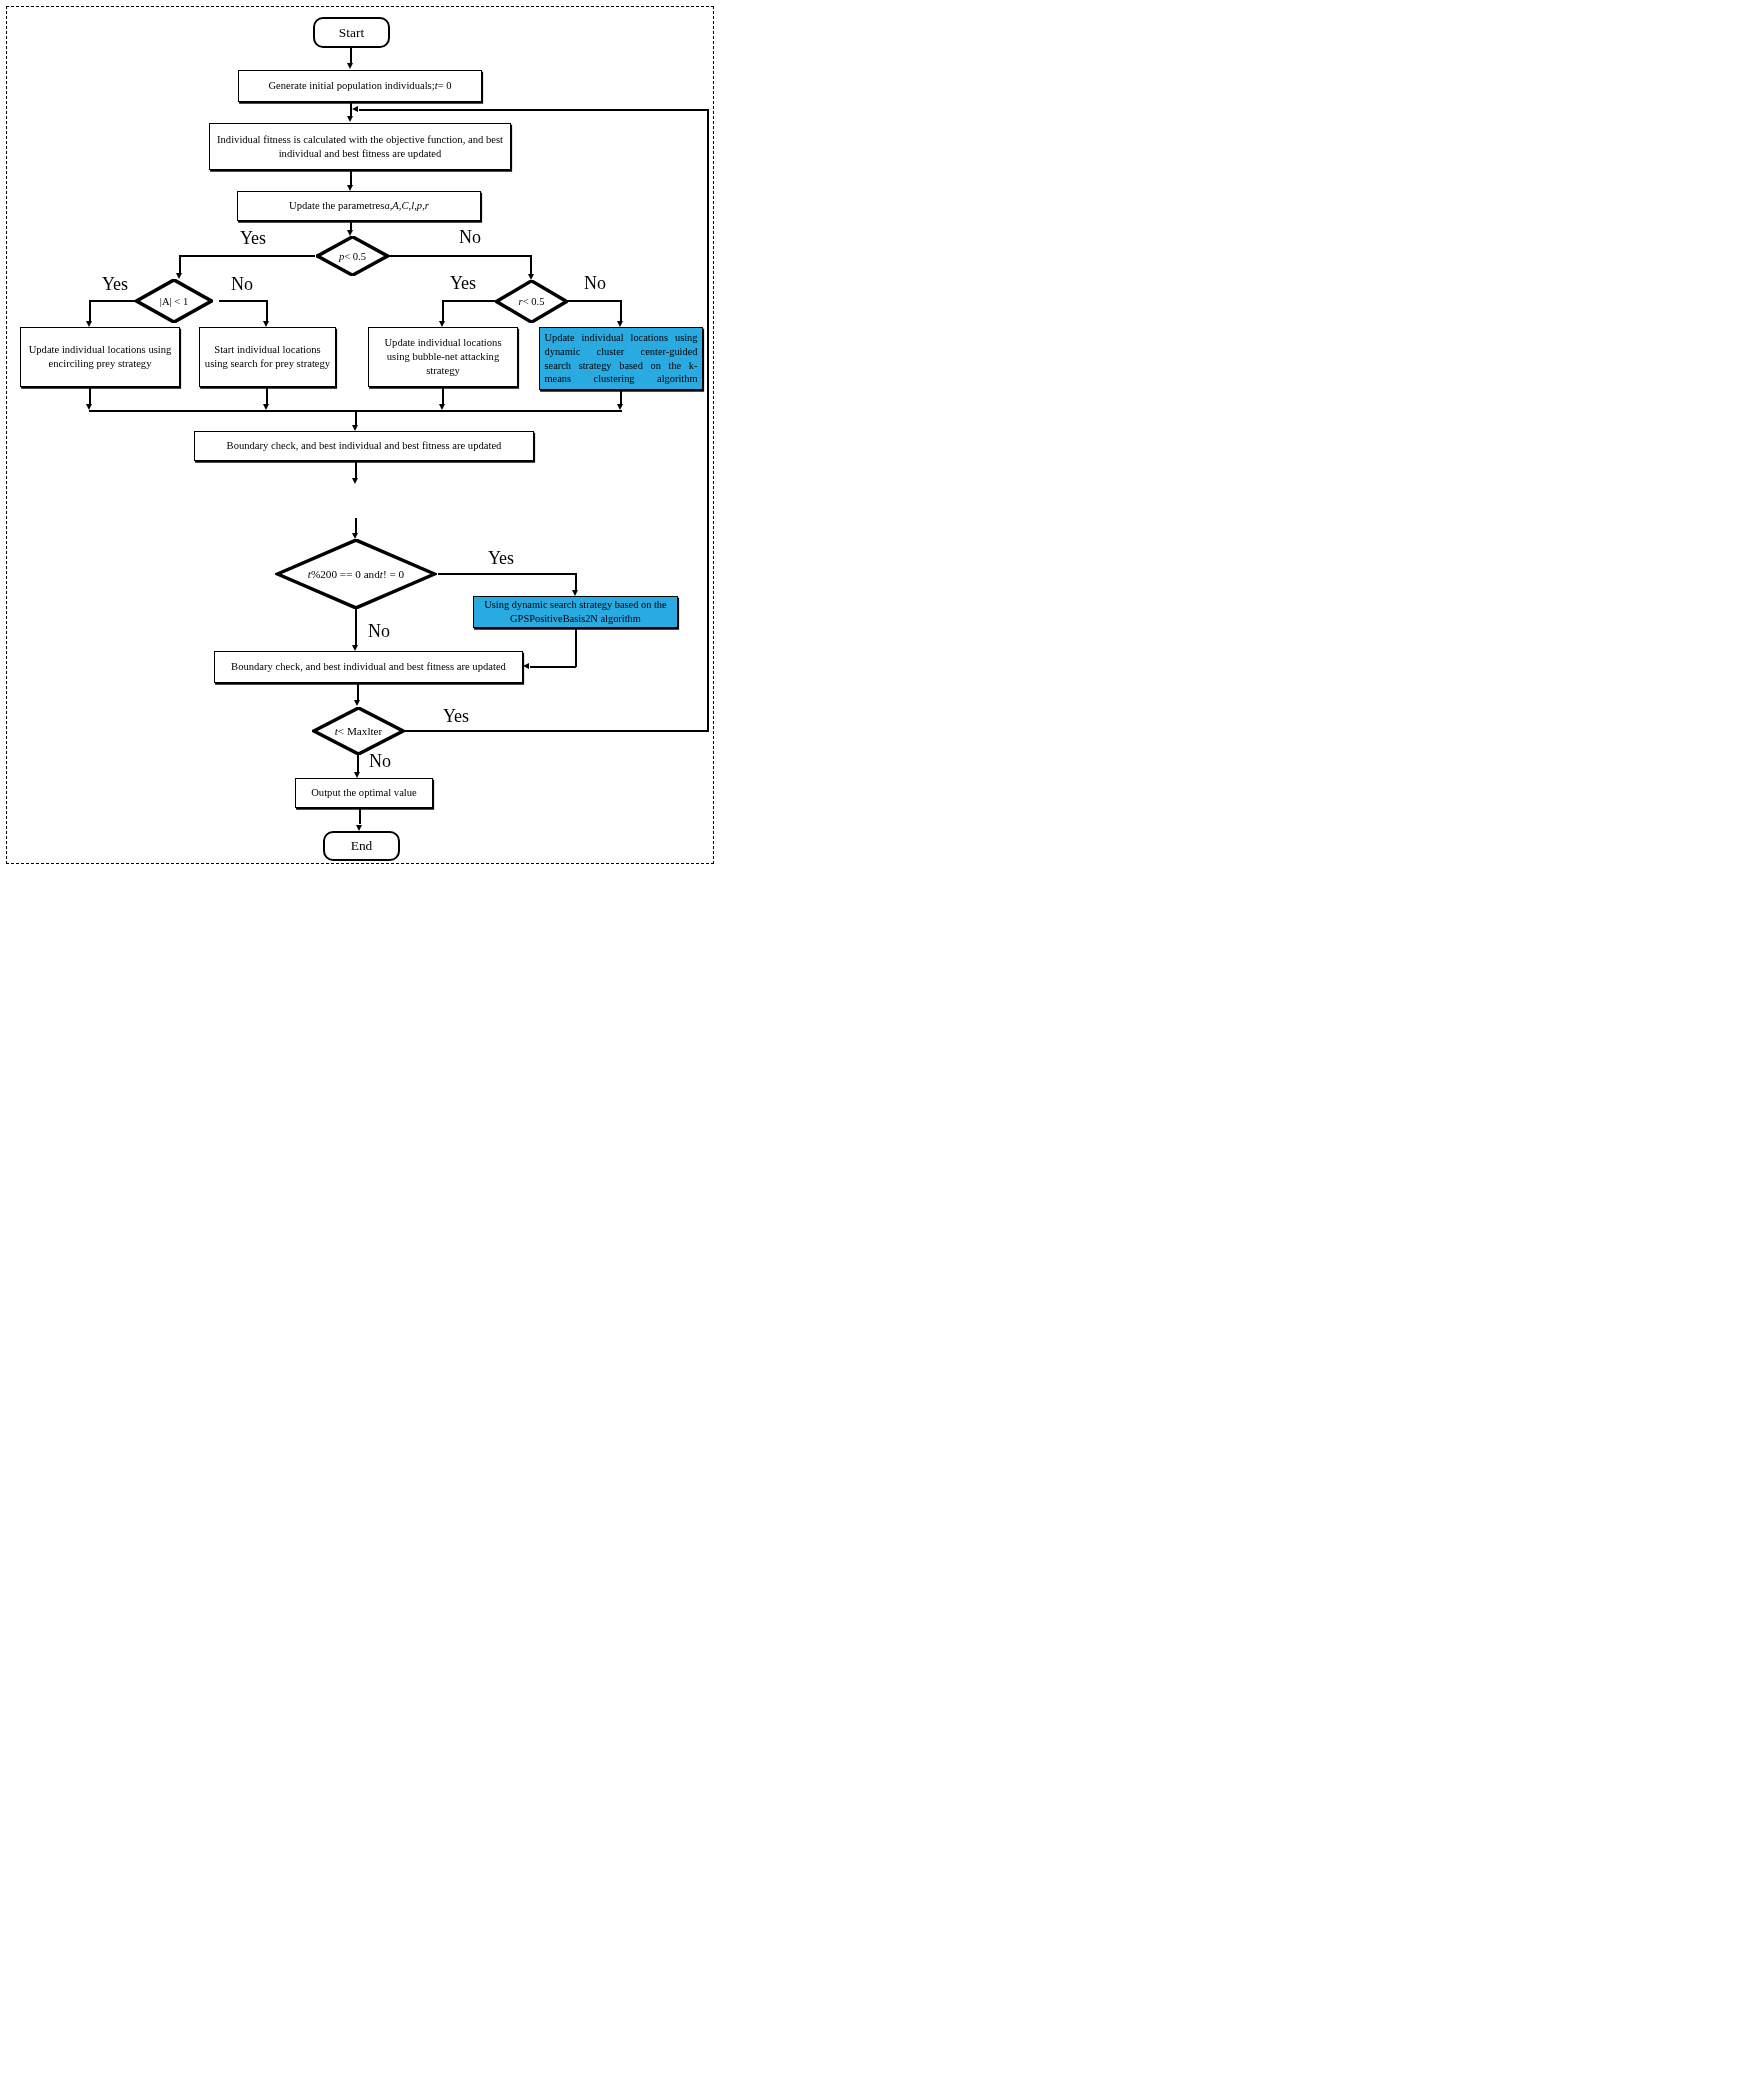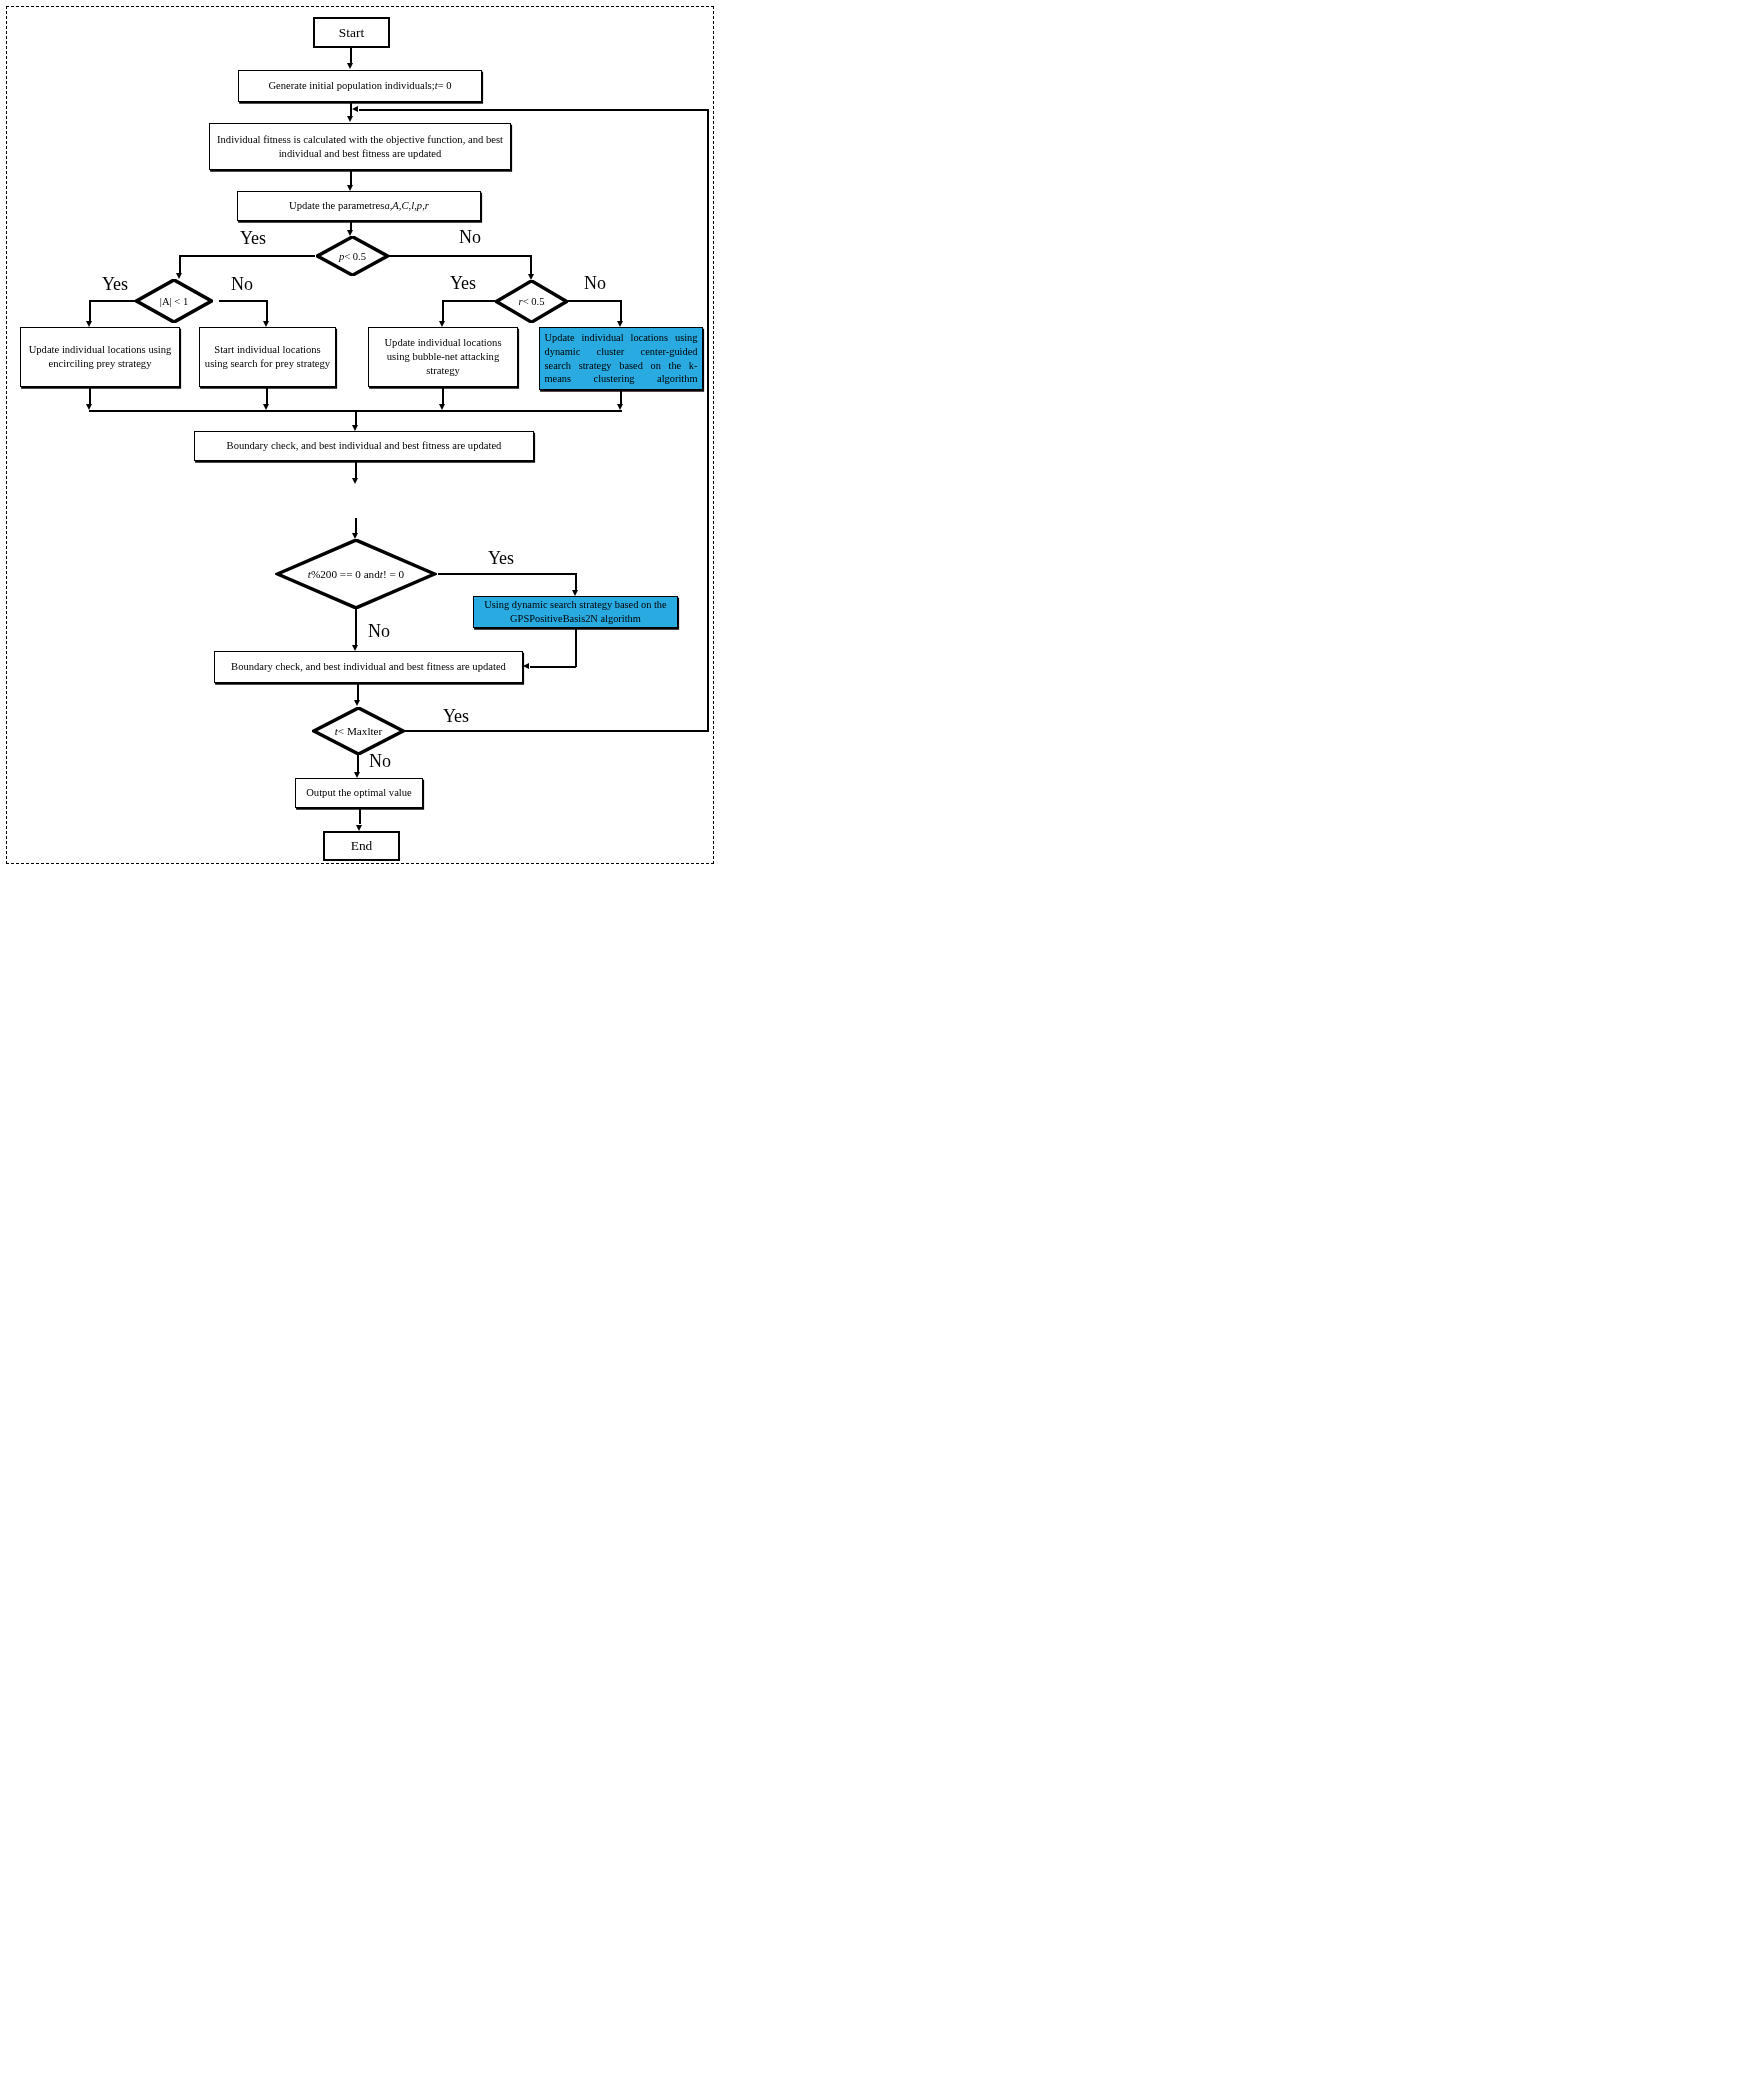--- a/index.html
+++ b/index.html
@@ -9,21 +9,21 @@
   }
   #frame{
     position:absolute;left:5.6px;top:5.6px;width:708px;height:858px;
     border:1.7px dashed #000;box-sizing:border-box;pointer-events:none;
   }
   .node{
     position:absolute;box-sizing:border-box;display:flex;align-items:center;justify-content:center;
     text-align:center;background:#fff;border:1.7px solid #000;z-index:2;
     box-shadow:1.1px 1.7px 0 #000;line-height:1.32;padding:1.1px 2.8px;font-size:10.6px;
   }
-  .term{border-radius:0;border-width:2.2px;font-size:13.4px;box-shadow:none;}
+  .term{border-radius:10px;border-width:2.2px;font-size:13.4px;box-shadow:none;}
   .blue{background:#29abe2;}
   .justify{text-align:justify;text-align-last:justify;padding:2.2px 4.5px;}
   .dnode{position:absolute;z-index:2;}
   .dnode svg{position:absolute;left:0;top:0;width:100%;height:100%;}
   .dnode .dtext{
     position:absolute;left:0;top:0;width:100%;height:100%;
     display:flex;align-items:center;justify-content:center;text-align:center;font-size:10.6px;
   }
   .edge{position:absolute;background:#000;z-index:1;}
   .lbl{position:absolute;z-index:3;font-size:18px;transform:translate(-50%,-50%);background:transparent;}
@@ -169,21 +169,21 @@
 
   <div class="node" style="left:214px;top:651px;width:309px;height:32px;">Boundary check, and best individual and best fitness are updated</div>
 
   <div class="dnode" style="left:312px;top:707px;width:93px;height:48px;">
     <svg viewBox="0 0 100 100" preserveAspectRatio="none">
       <polygon points="50,2 98,50 50,98 2,50" fill="#ffffff" stroke="#000000" stroke-width="3.5" vector-effect="non-scaling-stroke"></polygon>
     </svg>
     <div class="dtext" style="font-size:11.2px;"><i>t</i> &lt; Maxlter</div>
   </div>
 
-  <div class="node" style="left:295px;top:778px;width:128px;height:30px;padding:1.1px;">Output the optimal value</div>
+  <div class="node" style="left:295px;top:778px;width:138px;height:30px;padding:1.1px;">Output the optimal value</div>
 
   <div class="node term" style="left:323px;top:831px;width:77px;height:30px;">End</div>
 
   <div class="lbl" style="left:253px;top:238px;">Yes</div>
   <div class="lbl" style="left:470px;top:237px;">No</div>
   <div class="lbl" style="left:115px;top:284px;">Yes</div>
   <div class="lbl" style="left:242px;top:284px;">No</div>
   <div class="lbl" style="left:463px;top:283px;">Yes</div>
   <div class="lbl" style="left:595px;top:283px;">No</div>
   <div class="lbl" style="left:501px;top:558px;">Yes</div>

